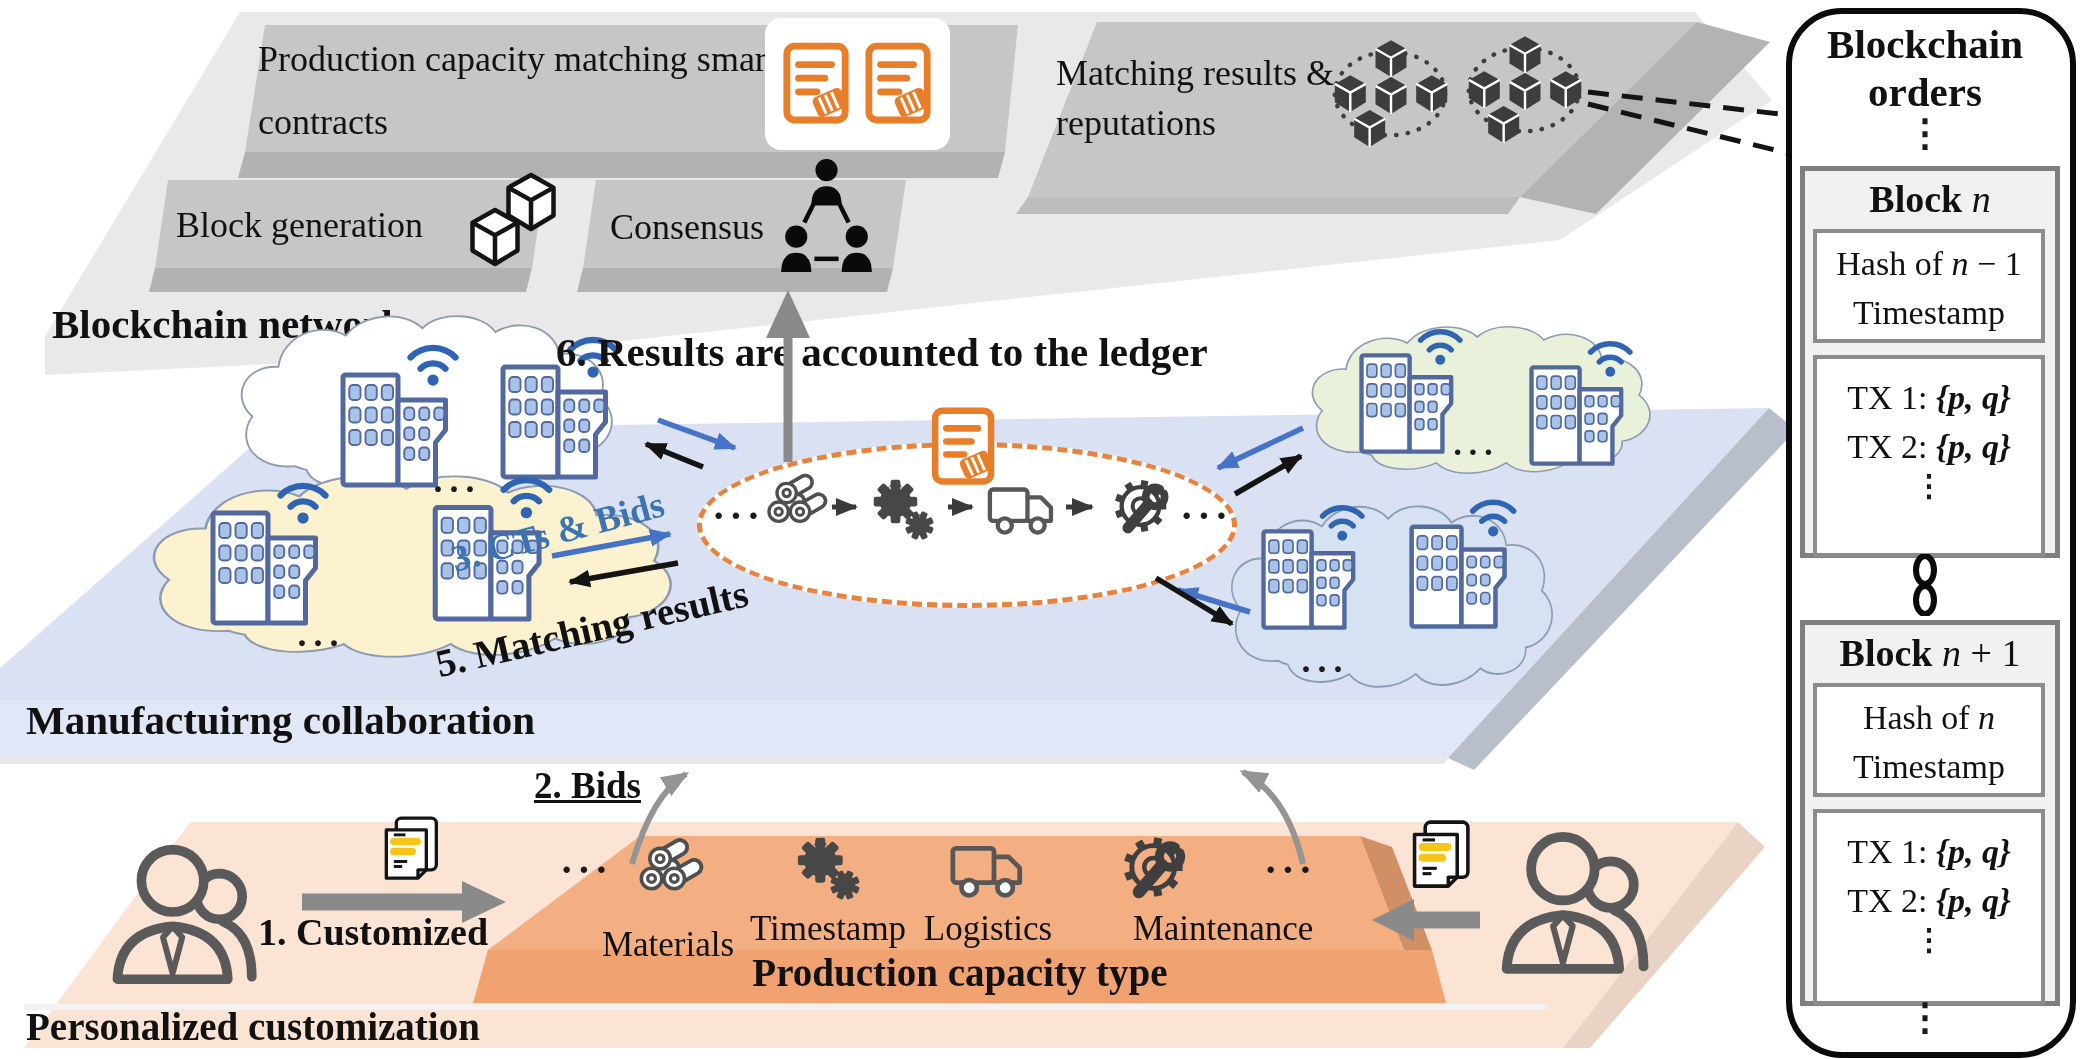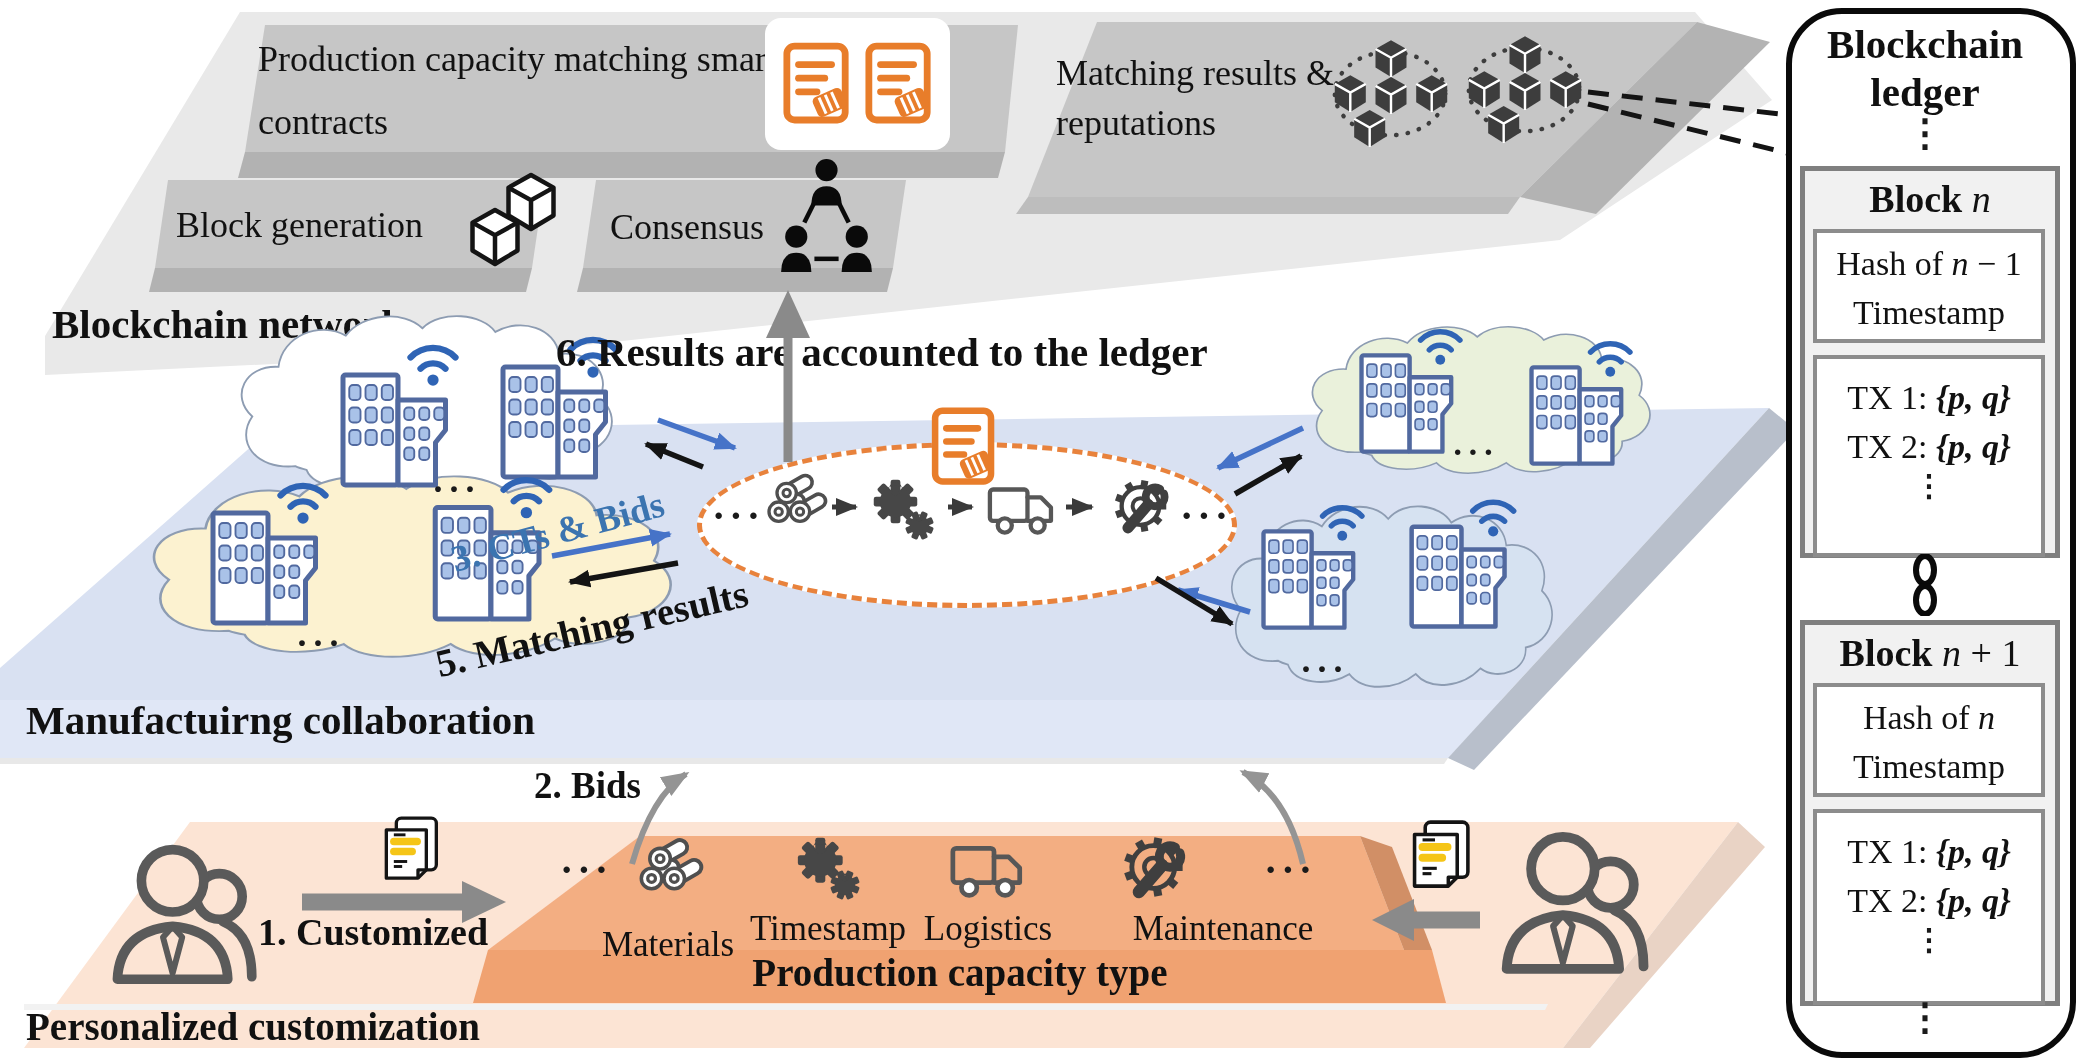--- a/index.html
+++ b/index.html
@@ -331,21 +331,21 @@
   <div class="poly" style="clip-path:polygon(488px 950px,1432px 950px,1446px 1003px,473px 1003px);background:#f0a271;"></div>
   <div class="poly" style="clip-path:polygon(1360px 836px,1392px 847px,1432px 950px,1404px 950px);background:#d18f66;"></div>
 
   <svg class="abs" style="left:103px;top:840px;" width="162" height="150" viewBox="0 0 135 125">
       <use href="#g-person"></use>
     </svg>
   <svg class="abs" style="left:383px;top:816px;" width="60" height="66" viewBox="0 0 72 78">
       <use href="#g-doc"></use>
     </svg>
   <div class="t b" style="left:258px;top:910px;font-size:38px;">1. Customized</div>
-  <div class="t b" style="left:534px;top:764px;font-size:37px;">2. Bids</div>
+  <div class="t b" style="left:534px;top:764px;font-size:37px;text-decoration:underline;">2. Bids</div>
 
   <span class="t dots" style="left:560px;top:846px;font-size:40px;">···</span>
   <svg class="abs" style="left:636px;top:834px;" width="68" height="62" viewBox="0 0 96 78">
       <use href="#g-pipes"></use>
     </svg>
   <svg class="abs" style="left:792px;top:834px;" width="72" height="68" viewBox="0 0 92 88">
       <use href="#g-gears"></use>
     </svg>
   <svg class="abs" style="left:948px;top:838px;" width="80" height="60" viewBox="0 0 92 70">
       <use href="#g-truck"></use>
@@ -419,21 +419,21 @@
       <polygon points="462,881 462,923 506,902" fill="#8A8A8A"></polygon>
     </g>
     <g>
       <line x1="1480" y1="920" x2="1414" y2="920" stroke="#8A8A8A" stroke-width="17"></line>
       <polygon points="1414,899 1414,941 1372,920" fill="#8A8A8A"></polygon>
     </g>
   </svg>
 
   <div id="ledger">
     <div class="t b ctr" style="left:0;top:6px;width:266px;font-size:41px;">Blockchain</div>
-    <div class="t b ctr" style="left:0;top:54px;width:266px;font-size:41px;">ledger</div>
+    <div class="t b ctr" style="left:0;top:54px;width:266px;font-size:41px;">orders</div>
     <div class="t vdots ctr" style="left:0;top:102px;width:266px;font-size:38px;">⋮</div>
 
     <div class="blockcard" style="top:152px;height:382px;">
       <div class="blocktitle">
         <span class="b">Block </span><span class="i">n</span><span></span>
       </div>
       <div class="innerbox" style="top:58px;height:100px;">
         <div><span>Hash of </span><span class="i">n</span><span> − 1</span></div>
         <div>Timestamp</div>
       </div>

